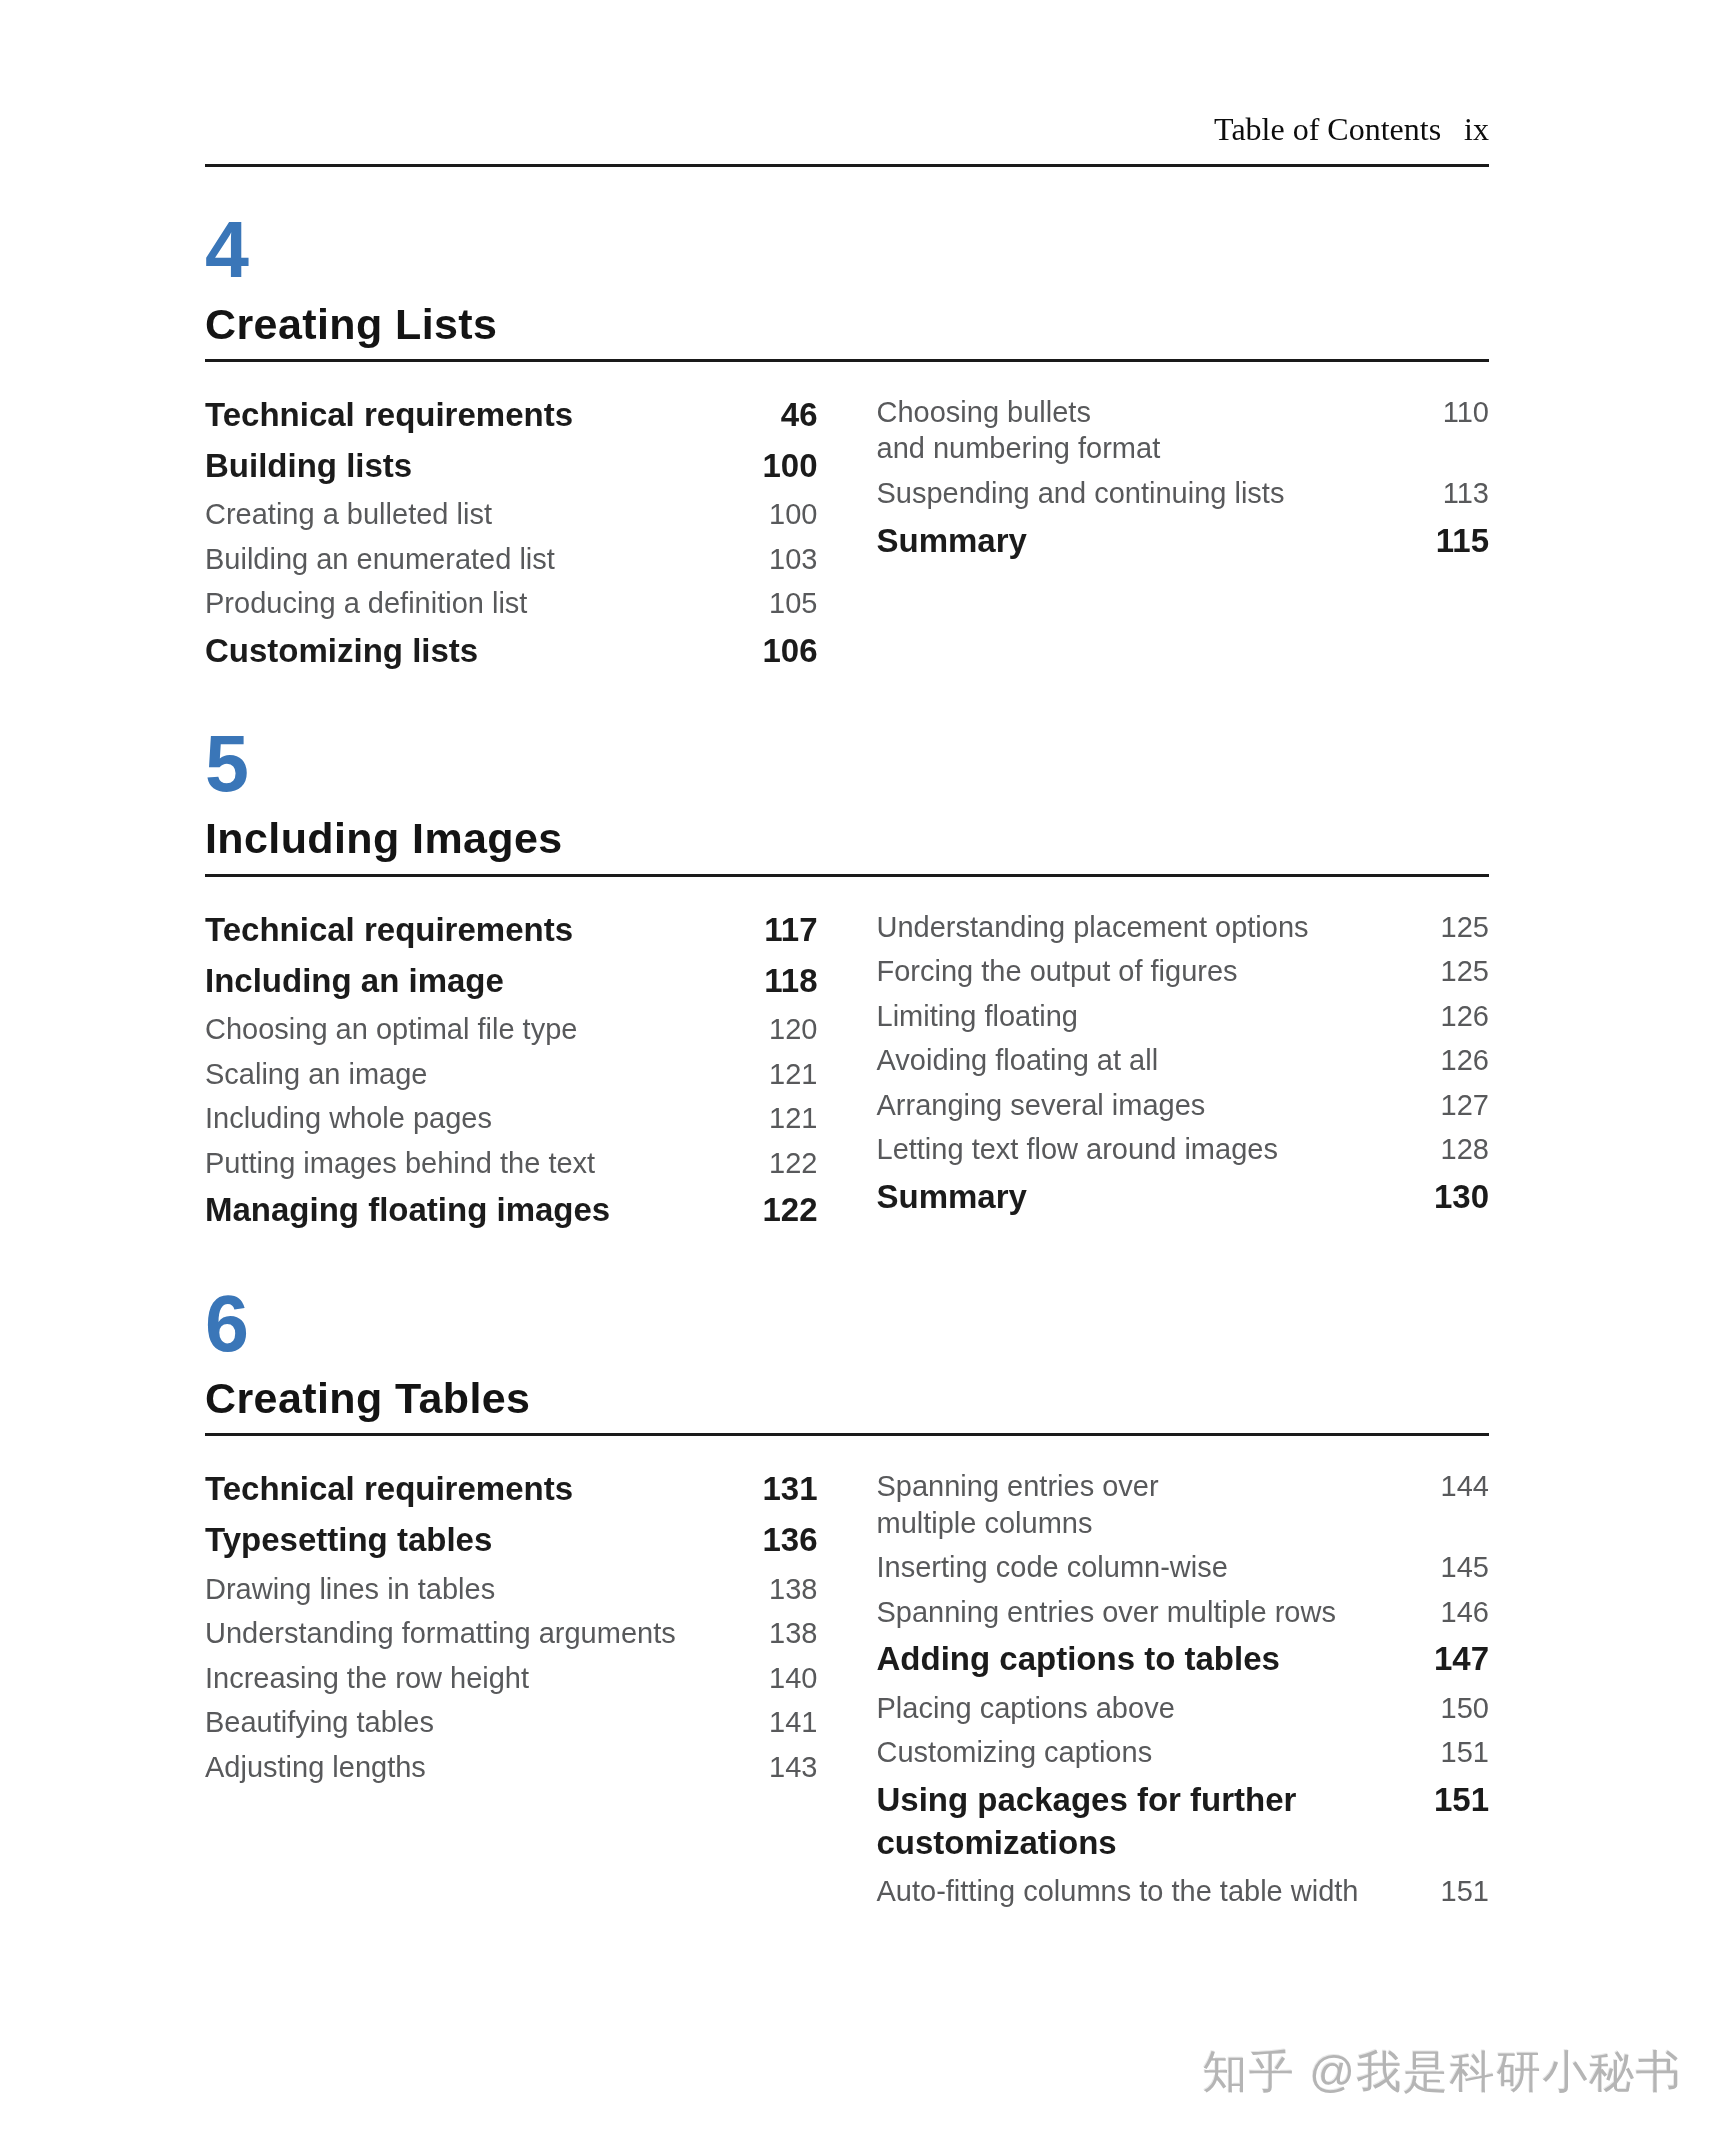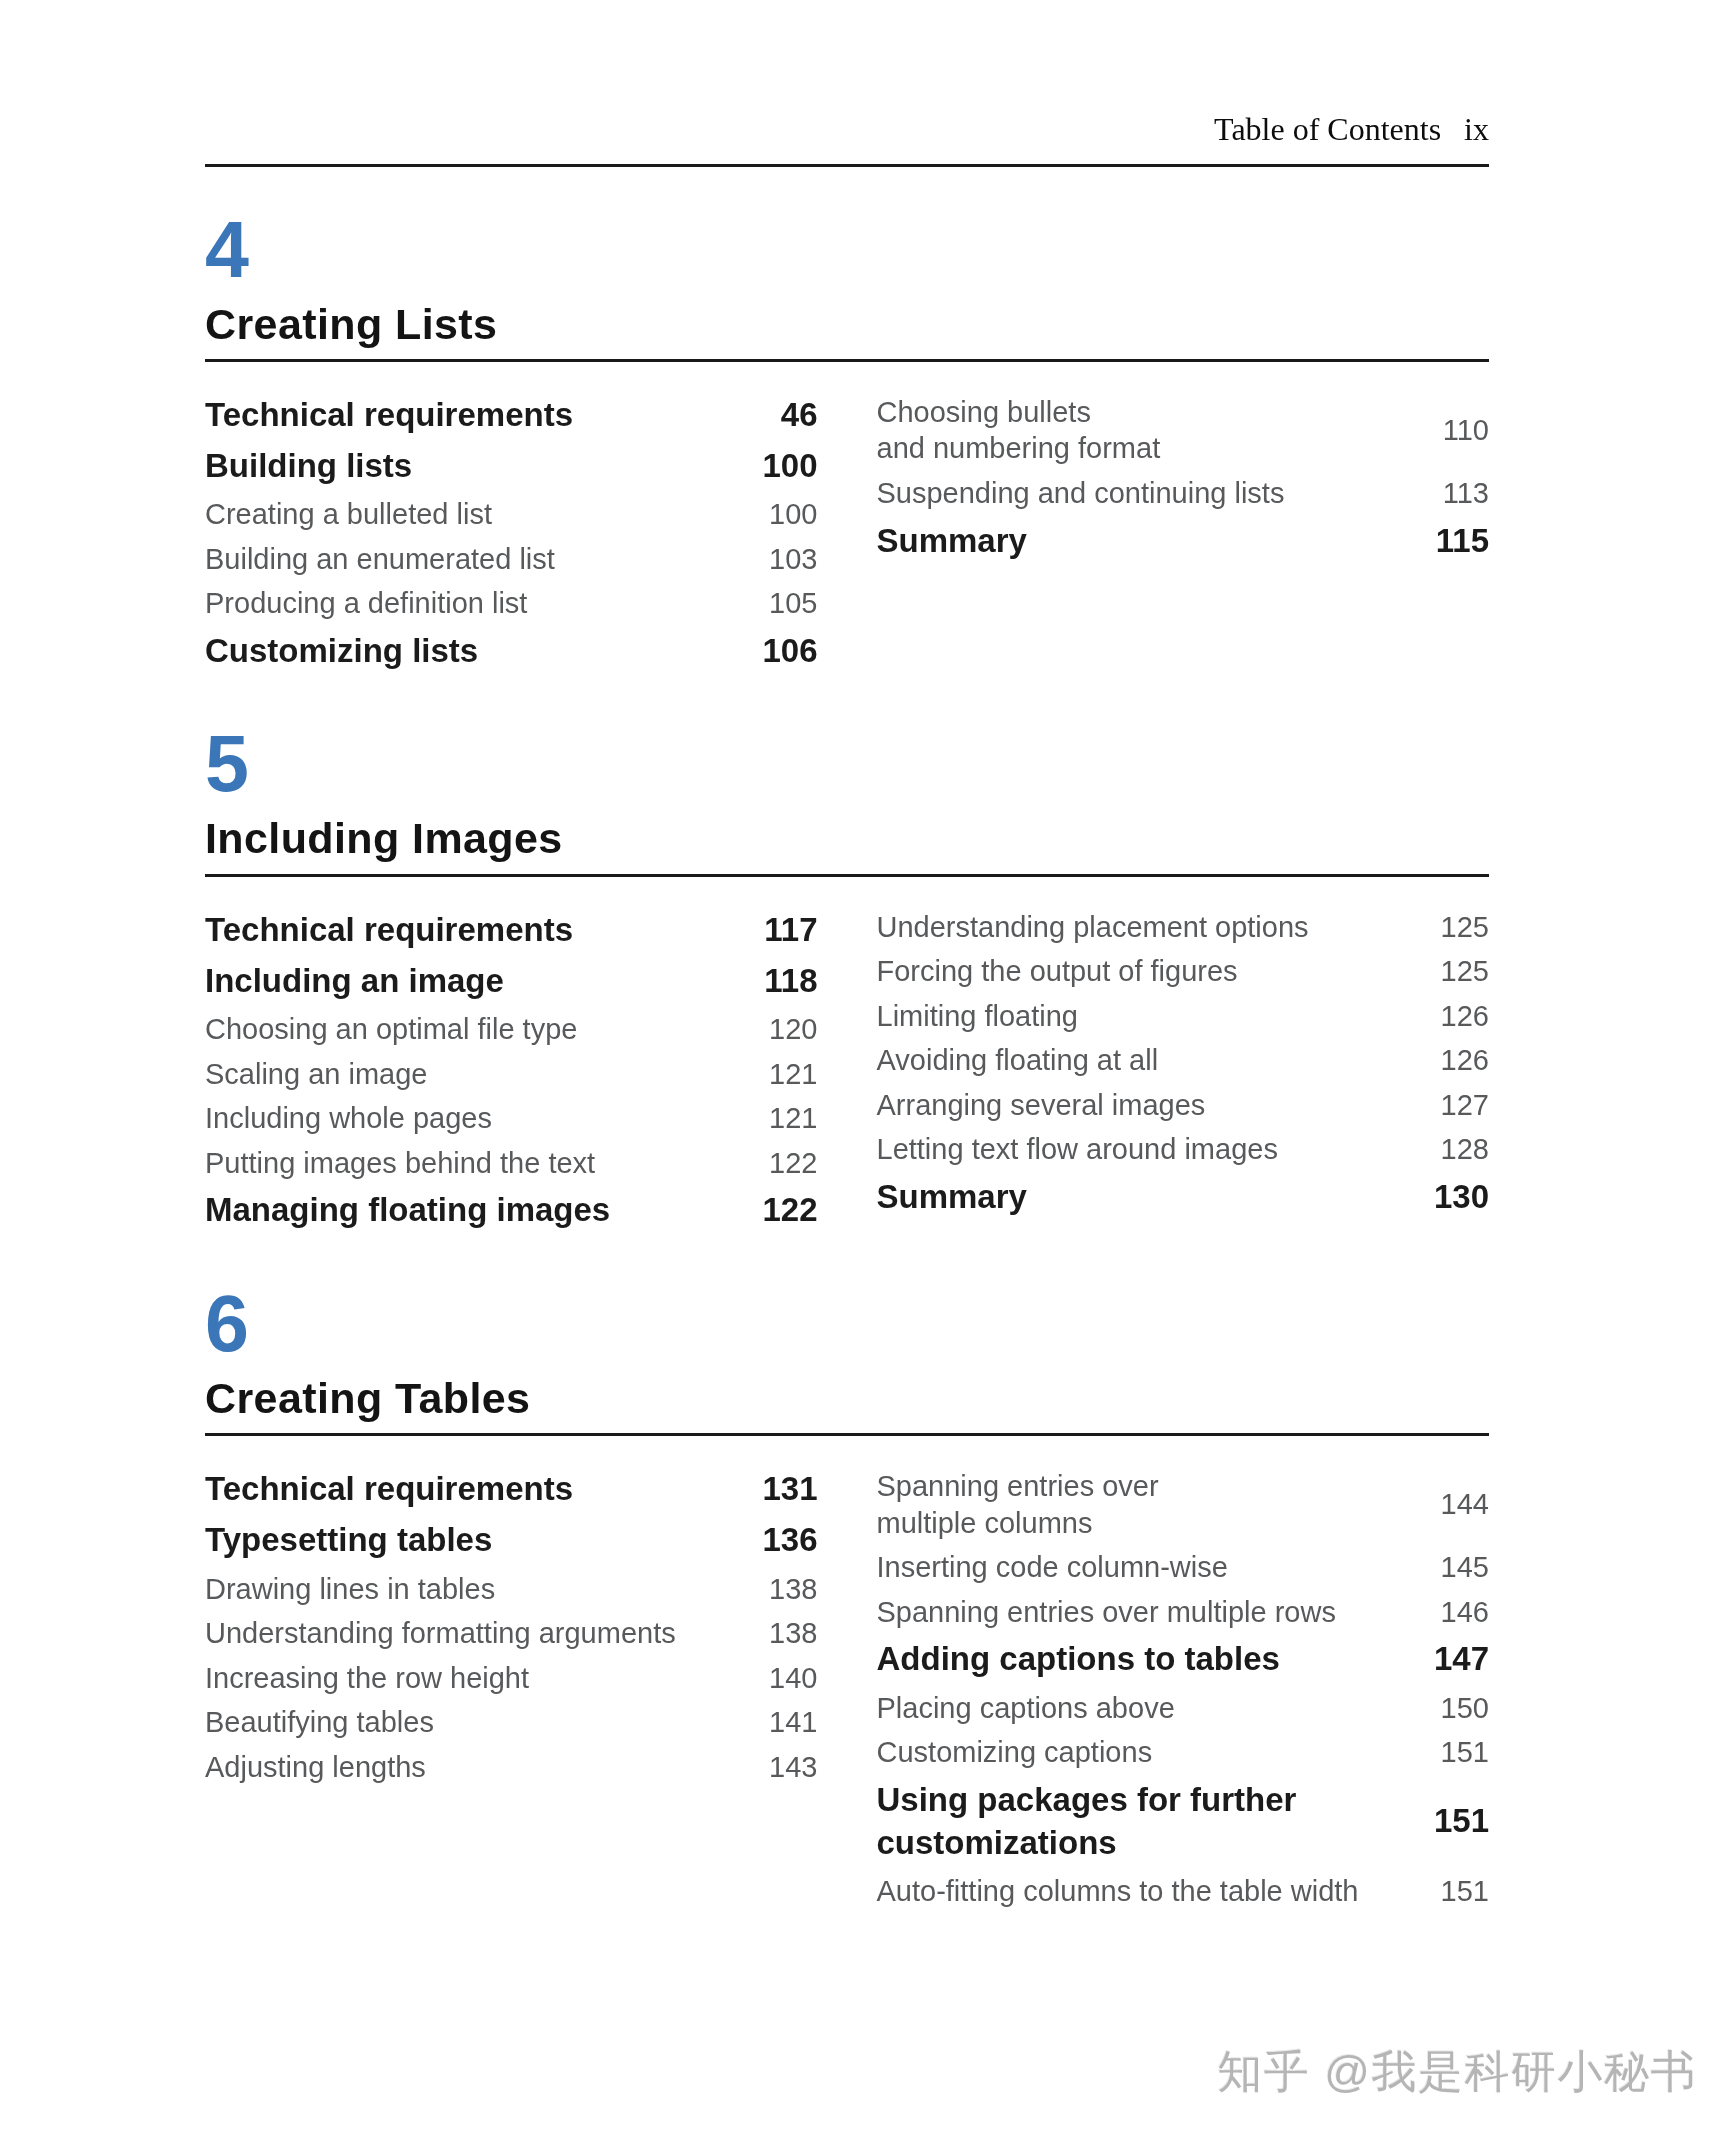--- a/index.html
+++ b/index.html
@@ -54,21 +54,21 @@
     border:0;
     border-top:3.9px solid var(--rule);
     margin:10.8px 0 32px 0;
   }
   .cols{display:flex;gap:59px;}
   .col{flex:1 1 0;min-width:0;}
   
   .row{
     display:flex;
     justify-content:space-between;
-    align-items:center;
+    align-items:flex-start;
     gap:4px;
   }
   .row .label{white-space:pre;}
   .row .pagenum{flex:0 0 auto;}
   .row.lvl1{
     font-size:33px;
     font-weight:700;
     color:var(--ink);
     line-height:1.3;
     margin:0 0 8.5px 0;
@@ -80,21 +80,21 @@
     color:var(--gray);
     line-height:1.27;
     margin:0 0 7.7px 0;
   }
   .row.lvl2 .pagenum{color:var(--gray);}
   .row.spaced{}
   
   .watermark{
     position:absolute;
     top:2042px;
-    right:23px;
+    right:38px;
     font-size:45px;
     font-weight:400;
     color:#b5b5b5;
     letter-spacing:1.5px;
     text-shadow:1.5px 1.5px 0 #ffffff, -0.8px -0.8px 0 #e8e8e8;
     white-space:nowrap;
   }
 </style>
 </head>
 <body>

